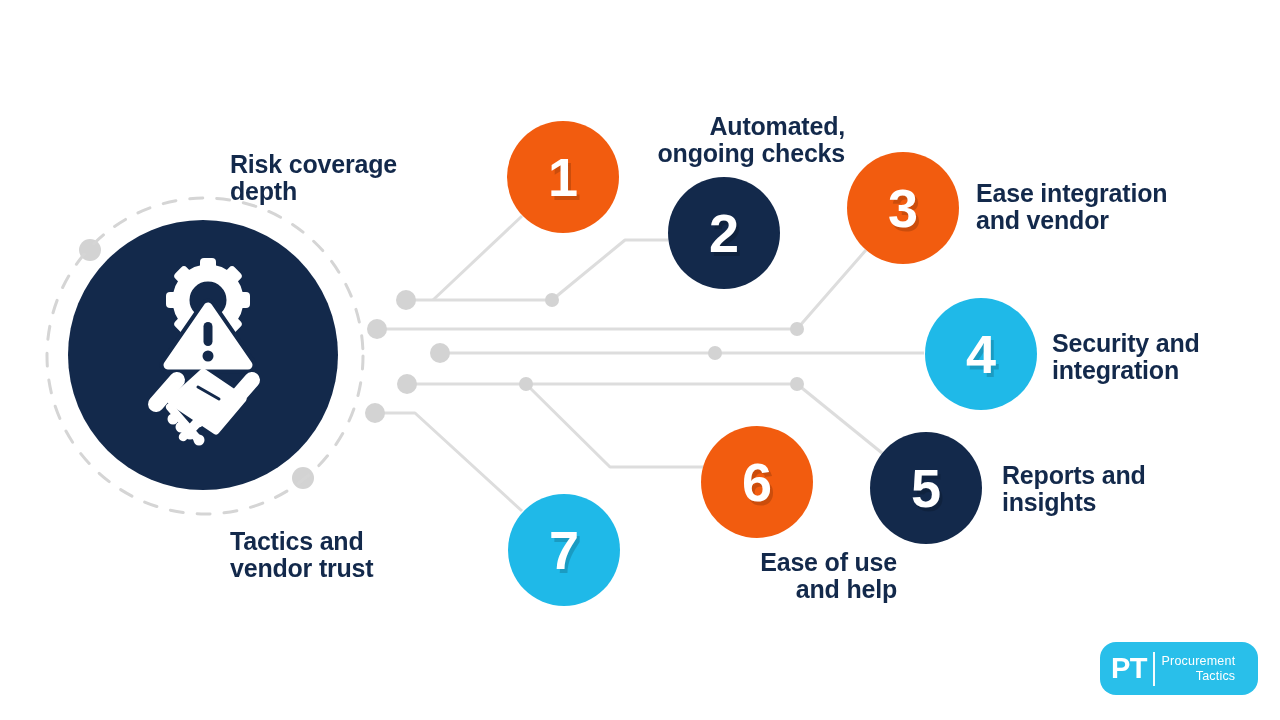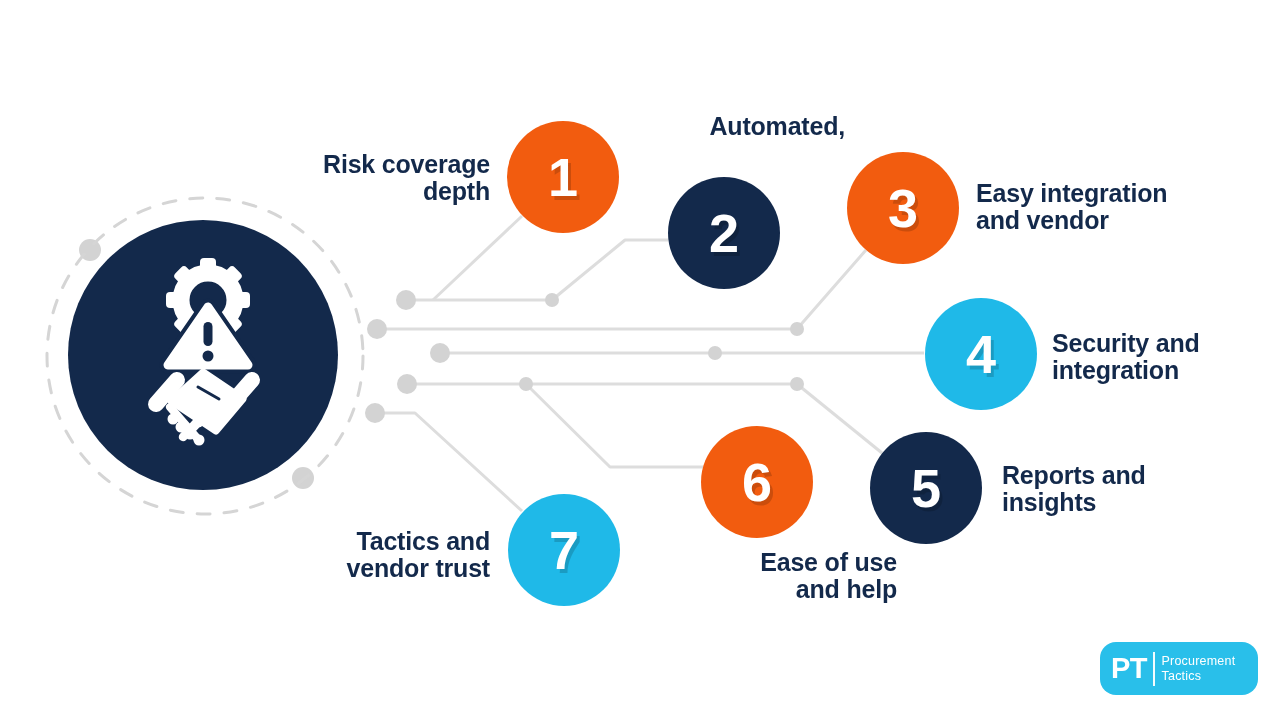--- a/index.html
+++ b/index.html
@@ -14,30 +14,30 @@
   }
   .num{
     color:#ffffff;font-size:54px;font-weight:700;line-height:1;
     text-shadow:3px 4px 0 rgba(0,0,0,0.16);
   }
   .label{
     position:absolute;color:#13294B;font-size:25px;font-weight:700;line-height:27px;
     letter-spacing:-0.2px;
   }
   .label span{display:block;}
-  .t-right{text-align:right;}
+  .t-right{text-align:left;}
   .t-center{text-align:right;}
   .t-left{text-align:left;}
   .logo{
     position:absolute;left:1100px;top:642px;width:158px;height:53px;border-radius:16px;
     background:#29BFEA;display:flex;align-items:center;padding:0 0 0 11px;box-sizing:border-box;
   }
   .logo-pt{color:#ffffff;font-size:29px;font-weight:700;letter-spacing:-0.5px;}
   .logo-sep{width:1.5px;height:34px;background:rgba(255,255,255,0.95);margin:0 7px 0 6px;}
-  .logo-text{color:#ffffff;font-size:12.5px;font-weight:400;line-height:15px;letter-spacing:0.2px;}
+  .logo-text{color:#ffffff;font-size:12.5px;font-weight:400;line-height:15px;letter-spacing:0.2px;text-align:right;}
   .logo-text span{display:block;}
 </style>
 </head>
 <body>
 
 <div id="stage">
 
   <svg id="art" width="1280" height="720" viewBox="0 0 1280 720">
 
     <g stroke="#DDDDDD" stroke-width="3" fill="none" stroke-linejoin="round">
@@ -143,23 +143,24 @@
   <div class="circle" style="left: 508px; top: 494px; background: rgb(31, 185, 232);">
     <span class="num">7</span>
   </div>
 
   <div class="label t-right" style="left:230px;top:151px;width:260px">
     <span>Risk coverage</span>
     <span>depth</span>
   </div>
   <div class="label t-center" style="left:565px;top:113px;width:280px">
     <span>Automated,</span>
+    <span>ongoing checks</span>
   </div>
   <div class="label t-left" style="left:976px;top:180px;width:300px">
-    <span>Easy integration</span>
+    <span>Ease integration</span>
     <span>and vendor</span>
   </div>
   <div class="label t-left" style="left:1052px;top:330px;width:220px">
     <span>Security and</span>
     <span>integration</span>
   </div>
   <div class="label t-left" style="left:1002px;top:462px;width:220px">
     <span>Reports and</span>
     <span>insights</span>
   </div>

